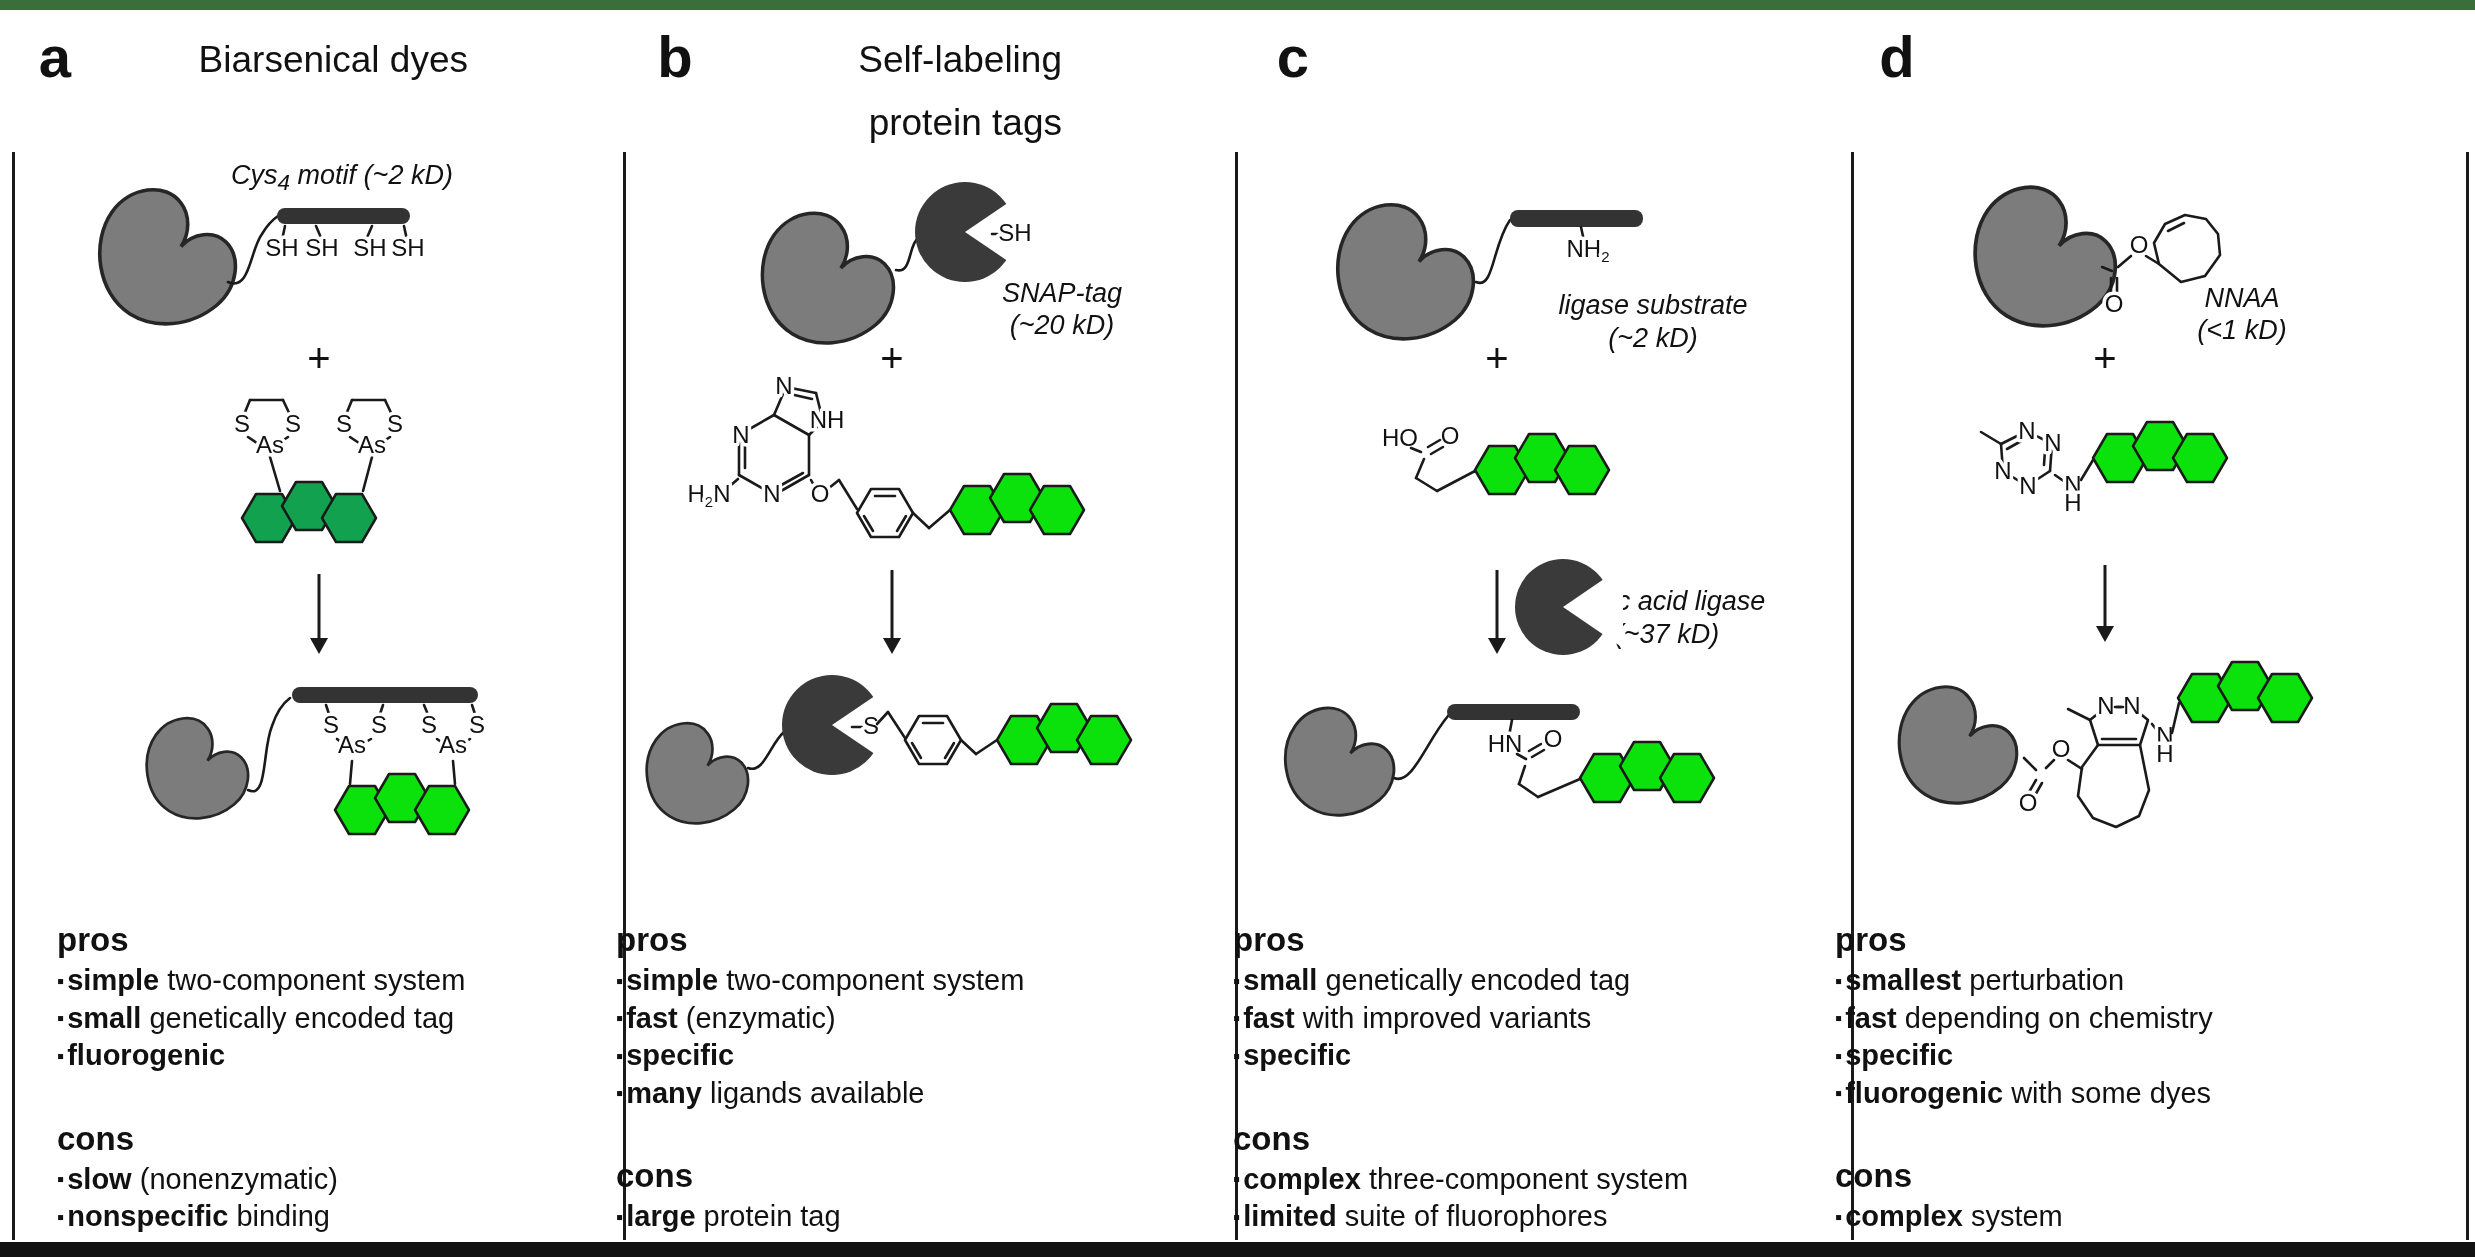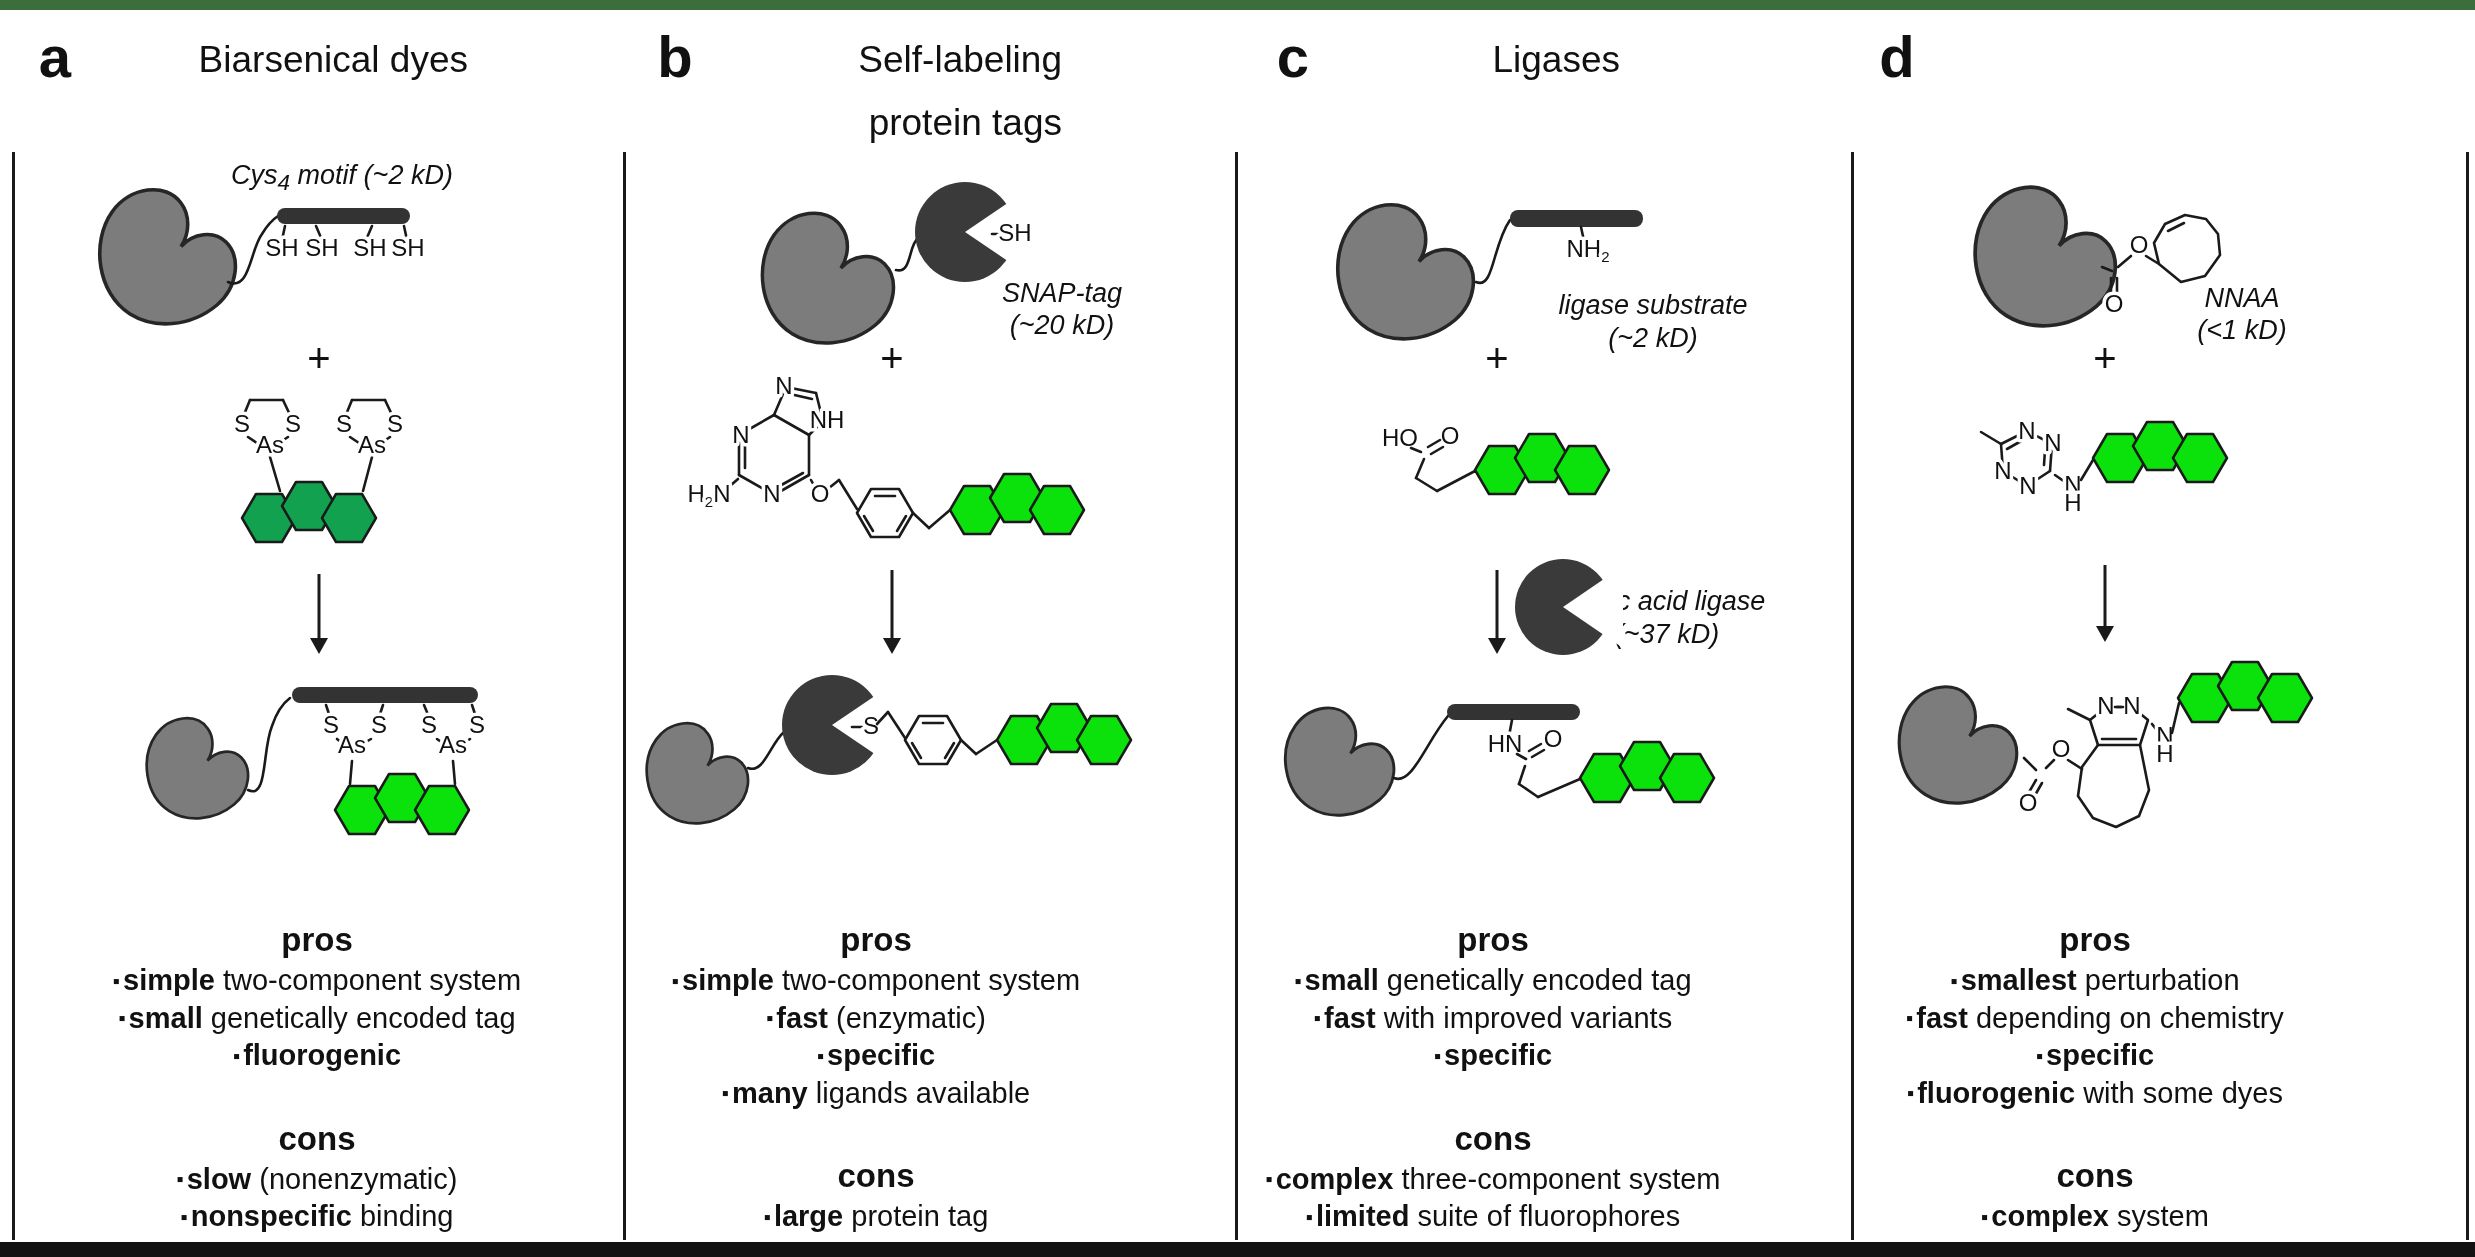--- a/index.html
+++ b/index.html
@@ -5,21 +5,21 @@
   body{margin:0;background:#ffffff}
   #fig{position:relative;width:2475px;height:1257px;background:#fff;
        font-family:"Liberation Sans",sans-serif;color:#111;overflow:hidden}
   .strip-top{position:absolute;left:0;top:0;width:2475px;height:10px;background:#3c6e3c}
   .strip-bottom{position:absolute;left:0;top:1242px;width:2475px;height:15px;background:#121212}
   .vline{position:absolute;top:152px;height:1088px;width:3px;background:#1a1a1a}
   .letter{position:absolute;top:28px;width:70px;font-size:58px;font-weight:bold;text-align:center;line-height:1}
   .ptitle{position:absolute;top:40px;width:400px;text-align:right;font-size:37px;line-height:1.1}
   .ilabel{position:absolute;width:400px;text-align:center;font-style:italic;font-size:27px;line-height:1.15}
   .plus{position:absolute;top:336px;width:400px;text-align:center;font-size:40px;font-weight:400}
-  .pc{position:absolute;top:918px;width:520px;text-align:center;font-size:29px;line-height:37px}
+  .pc{position:absolute;top:918px;width:520px;font-size:29px;line-height:37px}
   .pc .hd{font-size:33px;font-weight:bold;line-height:44px}
   .pc .gap{height:42px}
   .pc .bd{font-weight:bold}
   .blt{font-size:0.70em;vertical-align:0.12em;margin-right:3px}
   svg{position:absolute;overflow:visible}
   svg text{font-family:"Liberation Sans",sans-serif}
   .atom{font-size:24px;fill:#111;stroke:#fff;stroke-width:7px;paint-order:stroke;
         stroke-linejoin:round;text-anchor:middle;font-weight:400}
   .sm{font-size:15px}
   .bond{stroke:#1a1a1a;stroke-width:2.6;fill:none;stroke-linecap:round}
@@ -45,21 +45,20 @@
   <div class="vline" style="left:1235px"></div>
   <div class="vline" style="left:1851px"></div>
   <div class="vline" style="left:2466px"></div>
 
   <div class="letter" style="left:20px">a</div>
   <div class="ptitle" style="left:68px">Biarsenical dyes</div>
   <div class="letter" style="left:640px">b</div>
   <div class="ptitle" style="left:662px">Self-labeling</div>
   <div class="ptitle" style="left:662px;top:103px">protein tags</div>
   <div class="letter" style="left:1258px">c</div>
-  <div class="ptitle" style="left:1220px">Ligases</div>
   <div class="letter" style="left:1862px">d</div>
 
   <div class="ilabel" style="left:142px;top:160px">
     <span>Cys</span><sub>4</sub><span> motif (~2 kD)</span>
   </div>
   <div class="ilabel" style="left:862px;top:278px">SNAP-tag</div>
   <div class="ilabel" style="left:862px;top:310px">(~20 kD)</div>
   <div class="ilabel" style="left:1453px;top:290px">ligase substrate</div>
   <div class="ilabel" style="left:1453px;top:323px">(~2 kD)</div>
   <div class="ilabel" style="left:1467px;top:586px">lipoic acid ligase</div>

